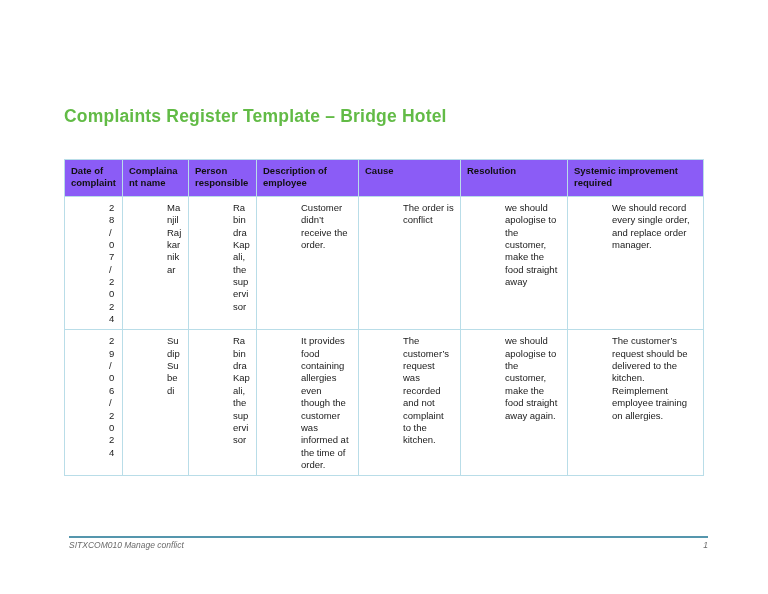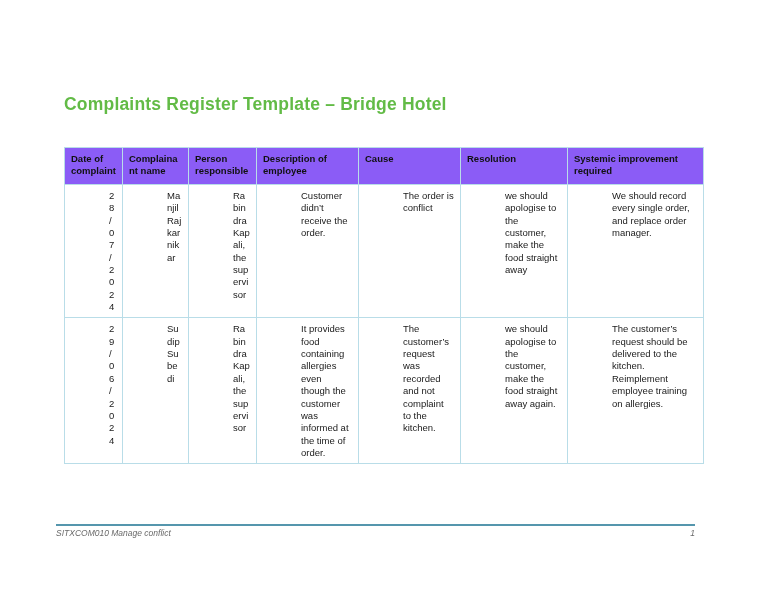--- a/index.html
+++ b/index.html
@@ -4,21 +4,21 @@
 <style>
   * { margin: 0; padding: 0; box-sizing: border-box; }
   html, body { background: #ffffff; }
   body {
     width: 768px;
     height: 594px;
     position: relative;
     font-family: "Liberation Sans", sans-serif;
     overflow: hidden;
   }
-  .page { position: absolute; inset: 0; background: #fff; }
+  .page { position: absolute; inset: 0; background: #fff; margin-top: 12px; }
 
   .doc-title {
     position: absolute;
     left: 64px;
     top: 94px;
     width: 640px;
     font-size: 17.5px;
     font-weight: bold;
     letter-spacing: 0.2px;
     color: #62bb46;
@@ -54,21 +54,21 @@
   col.c1 { width: 58px; }
   col.c2 { width: 66px; }
   col.c3 { width: 68px; }
   col.c4 { width: 102px; }
   col.c5 { width: 102px; }
   col.c6 { width: 107px; }
   col.c7 { width: 136px; }
 
   .footer {
     position: absolute;
-    left: 56px;
+    left: 69px;
     top: 524px;
     width: 639px;
     border-top: 2px solid #5596ad;
     padding-top: 2px;
     display: flex;
     justify-content: space-between;
     font-size: 8.5px;
     font-style: italic;
     color: #6a6a6a;
   }

